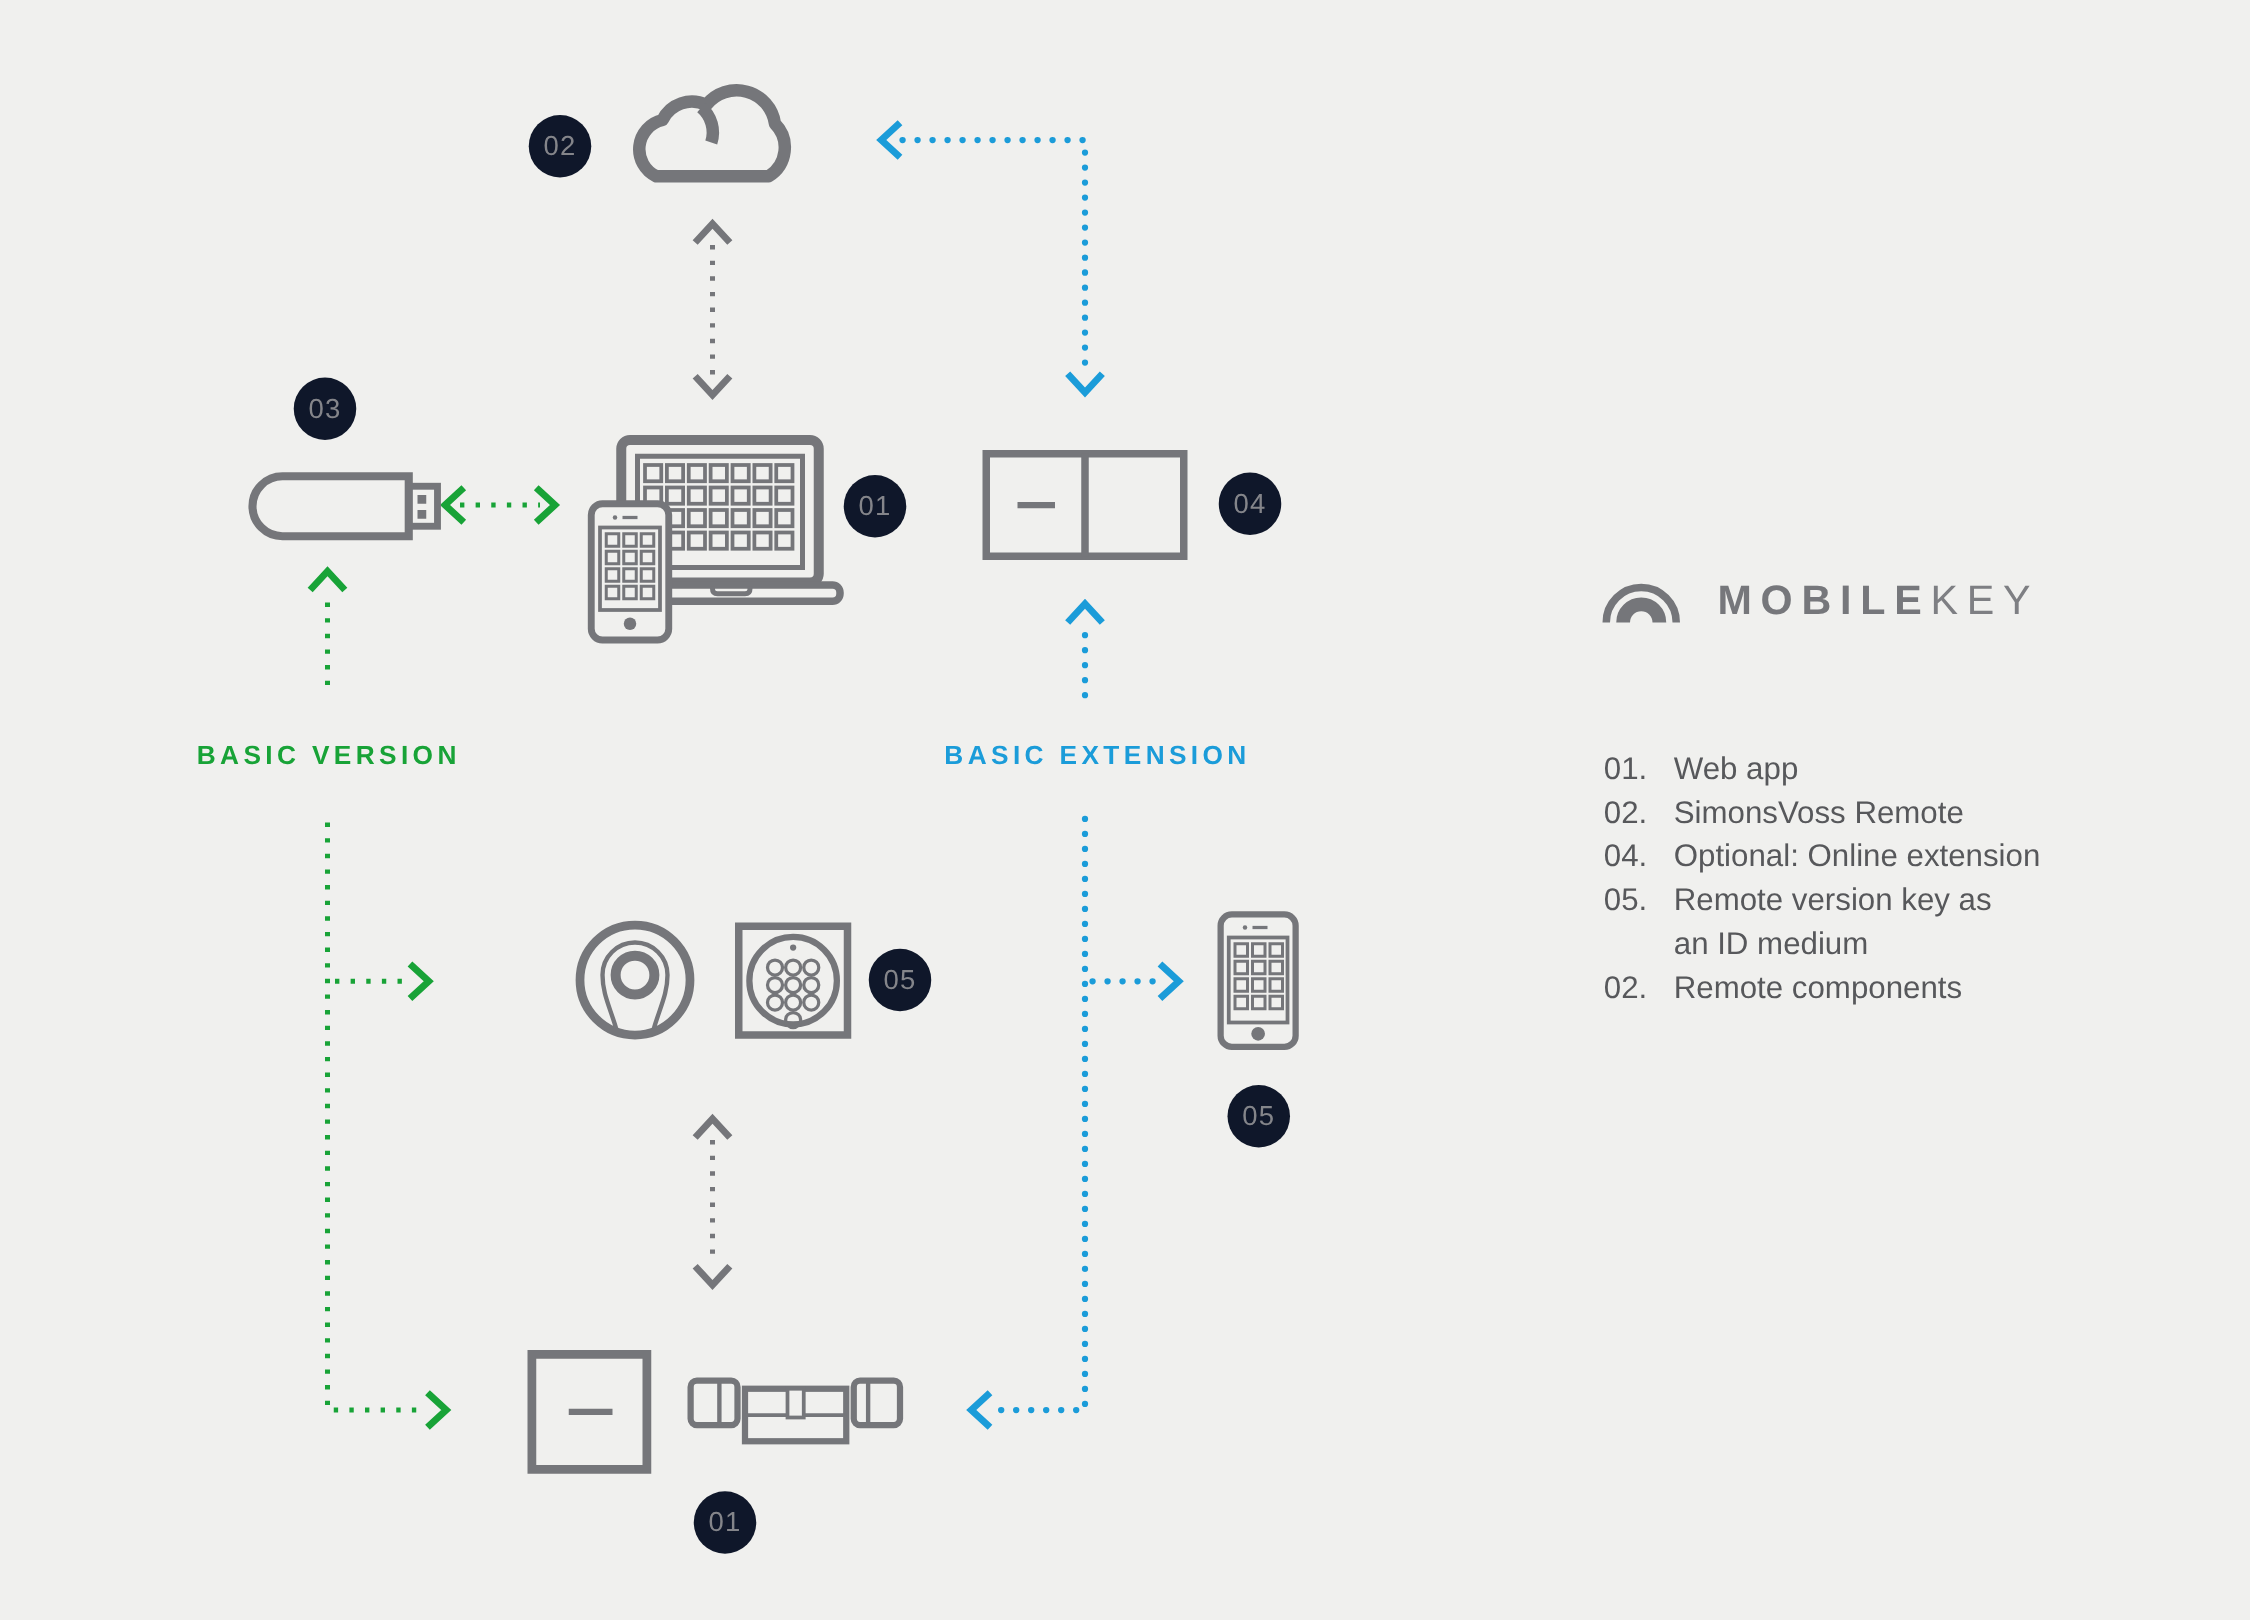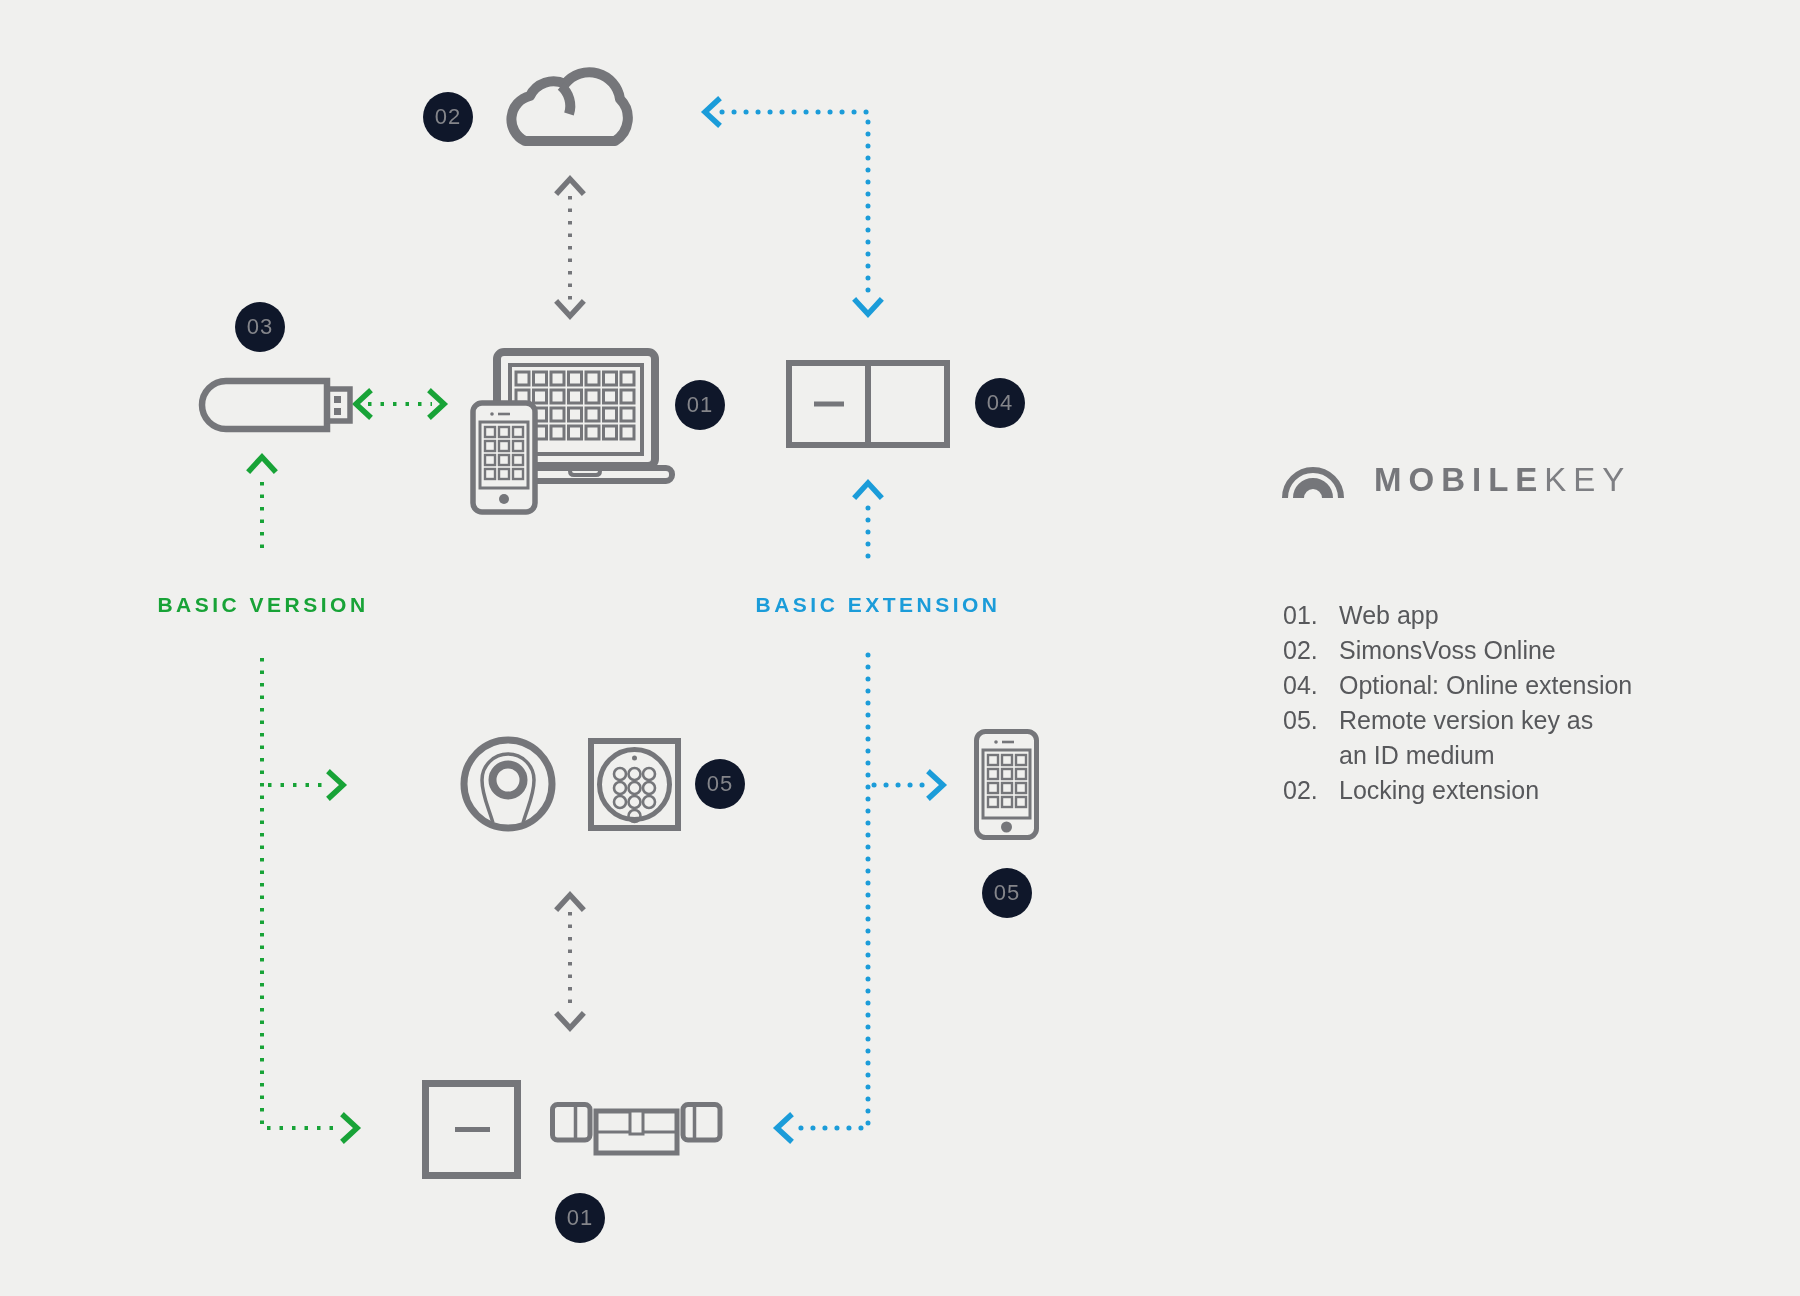--- a/index.html
+++ b/index.html
@@ -256,29 +256,29 @@
     <div class="logo-text"><span class="bold">MOBILE</span><span class="light">KEY</span></div>
   </div>
 
   <div class="legend">
     <div class="legend-row">
       <span>01.</span>
       <span>Web app</span>
     </div>
     <div class="legend-row">
       <span>02.</span>
-      <span>SimonsVoss Online</span>
+      <span>SimonsVoss Remote</span>
     </div>
     <div class="legend-row">
       <span>04.</span>
       <span>Optional: Online extension</span>
     </div>
     <div class="legend-row">
       <span>05.</span>
       <span><span>Remote version key as</span><br><span>an ID medium</span></span>
     </div>
     <div class="legend-row">
       <span>02.</span>
-      <span>Locking extension</span>
+      <span>Remote components</span>
     </div>
   </div>
 
 </div>
 
 </body></html>

